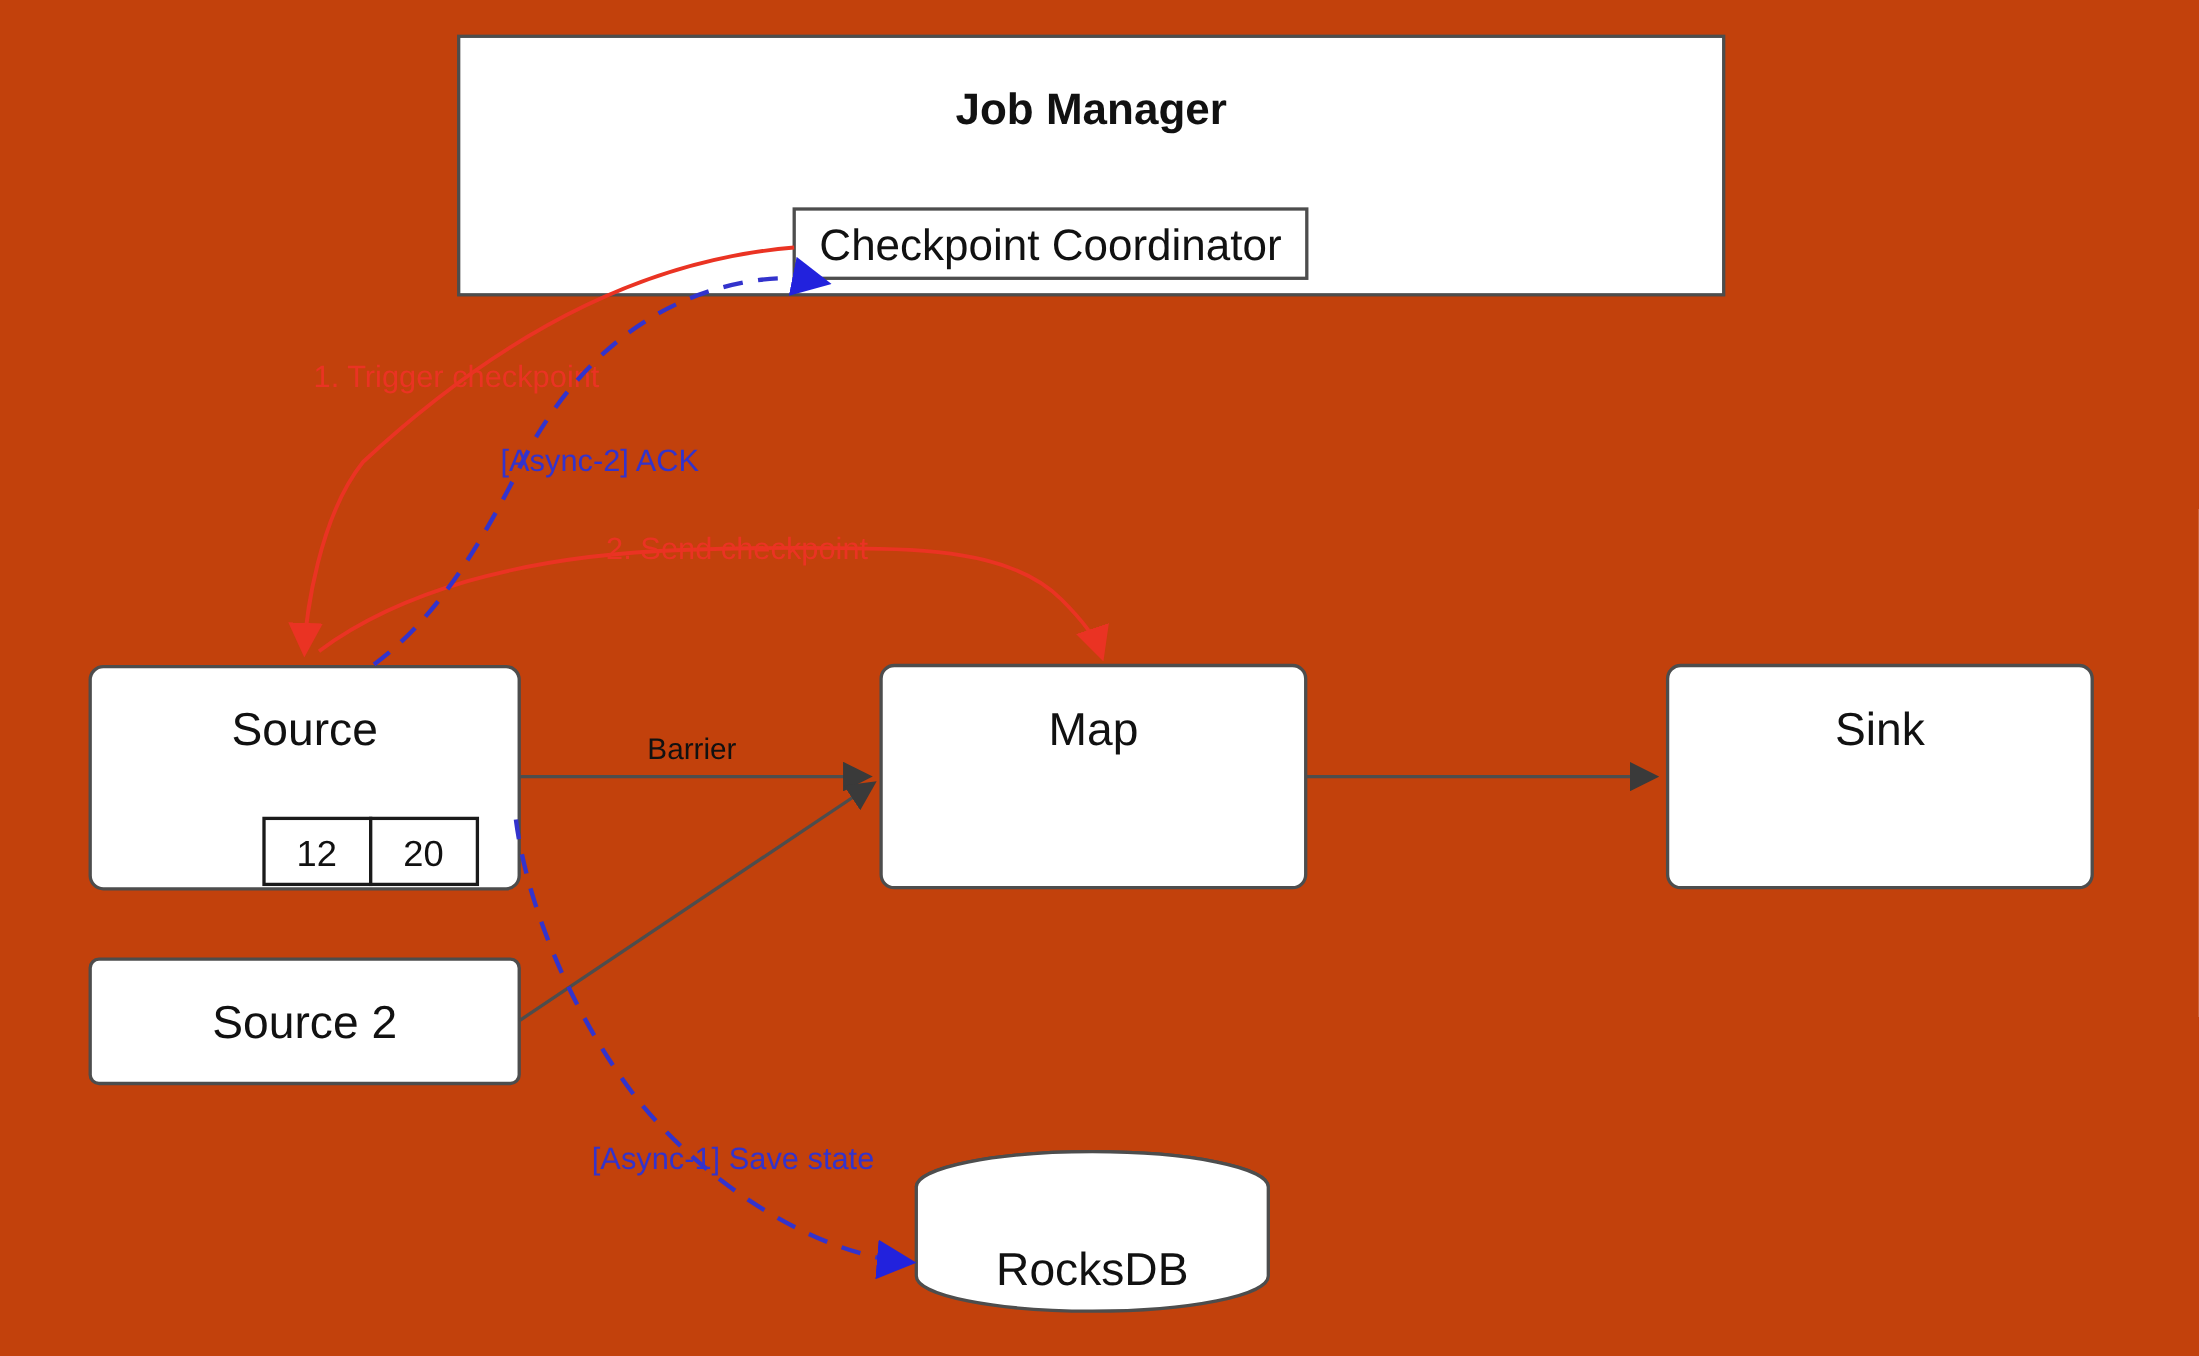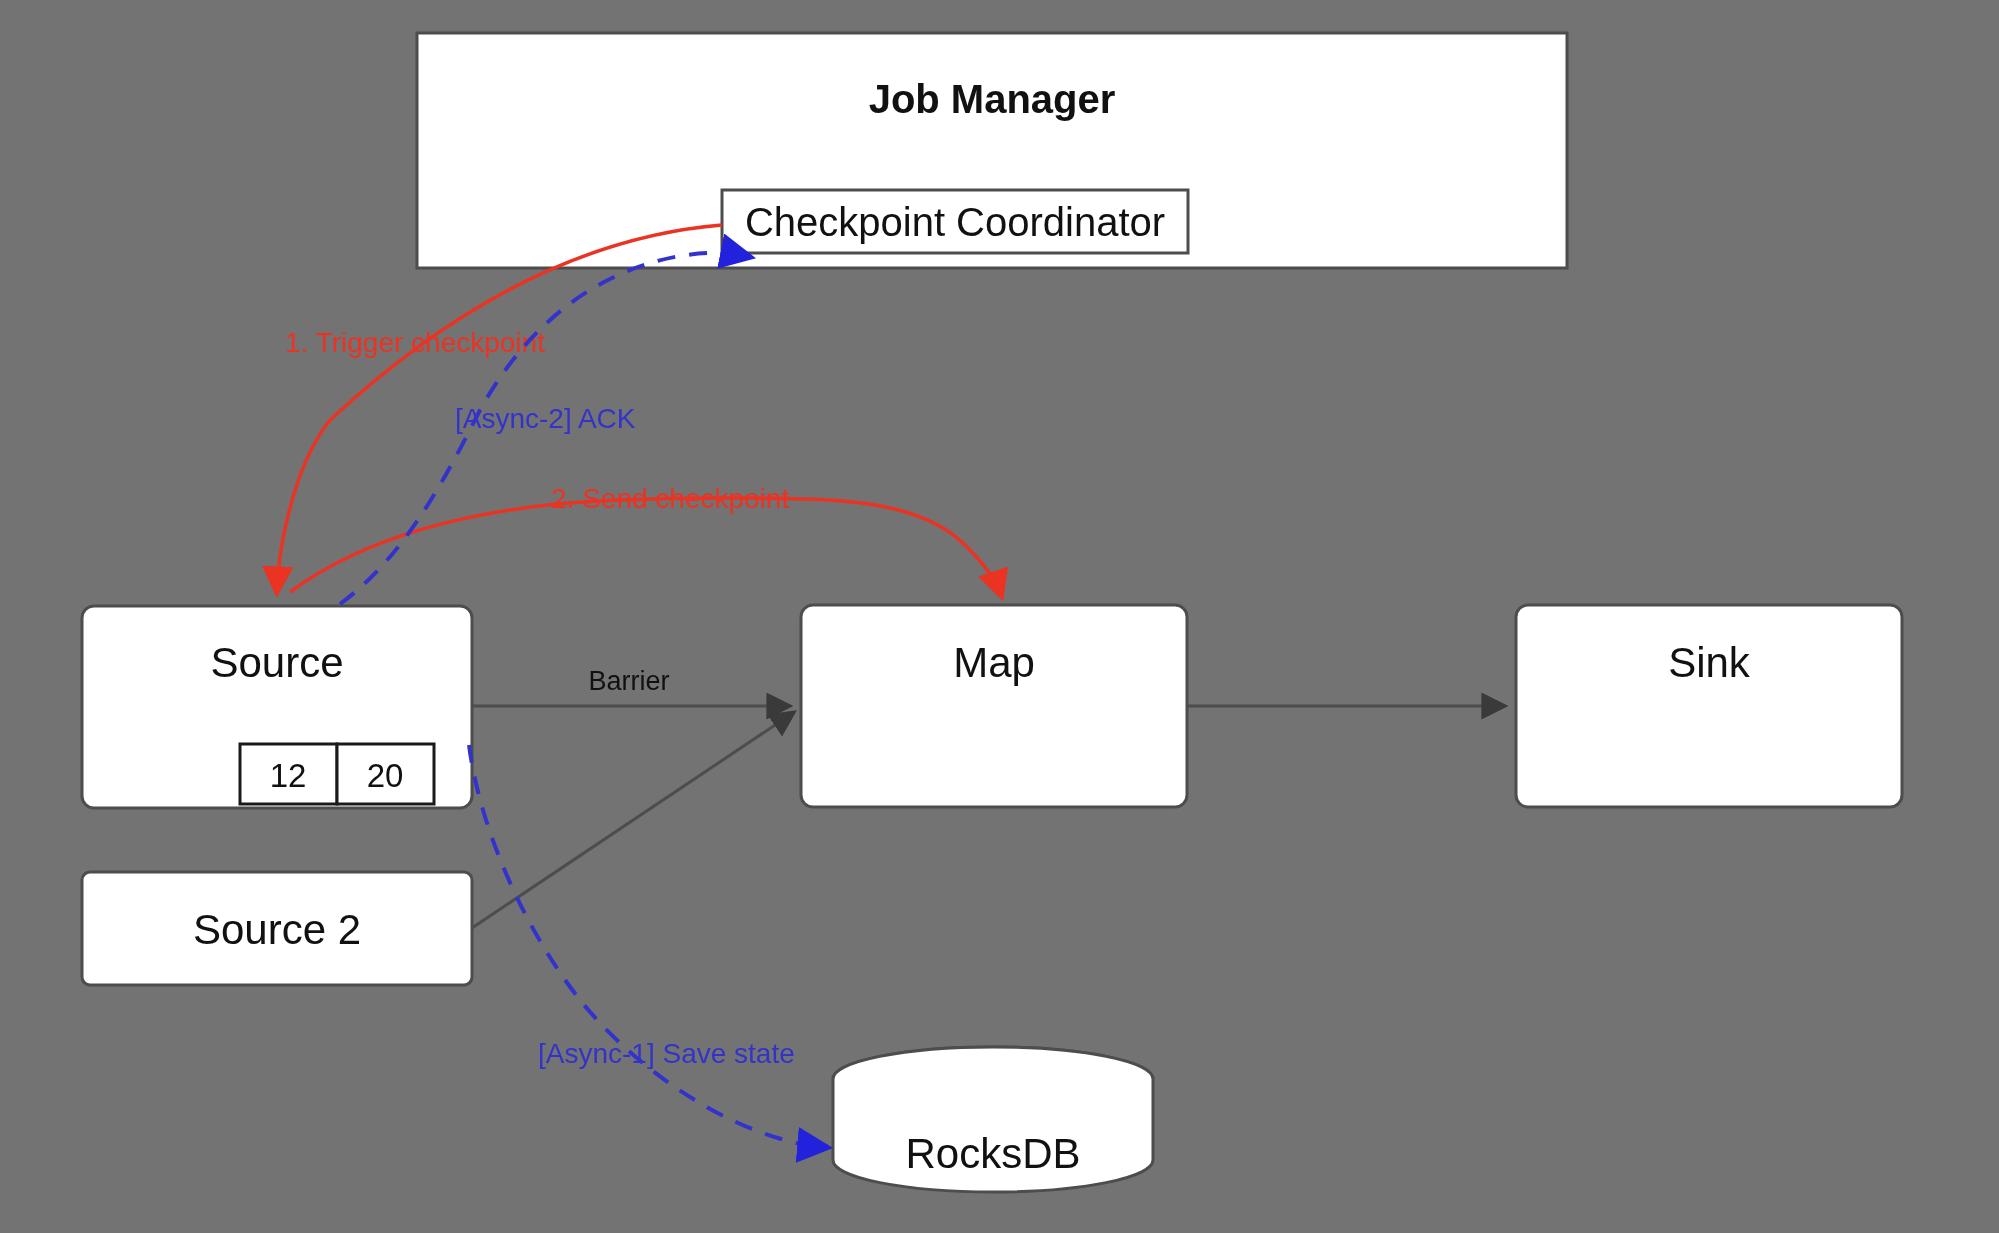--- a/index.html
+++ b/index.html
@@ -10,21 +10,21 @@
   body {
     width: 1999px;
     height: 1233px;
     font-family: "Liberation Sans", sans-serif;
     overflow: hidden;
   }
   #diagram-root {
     position: relative;
     width: 1999px;
     height: 1233px;
-    background: #737373;
+    background: #c2410c;
   }
   svg#diagram-canvas {
     position: absolute;
     top: 0;
     left: 0;
     width: 1999px;
     height: 1233px;
     display: block;
   }
   .node-rect {

